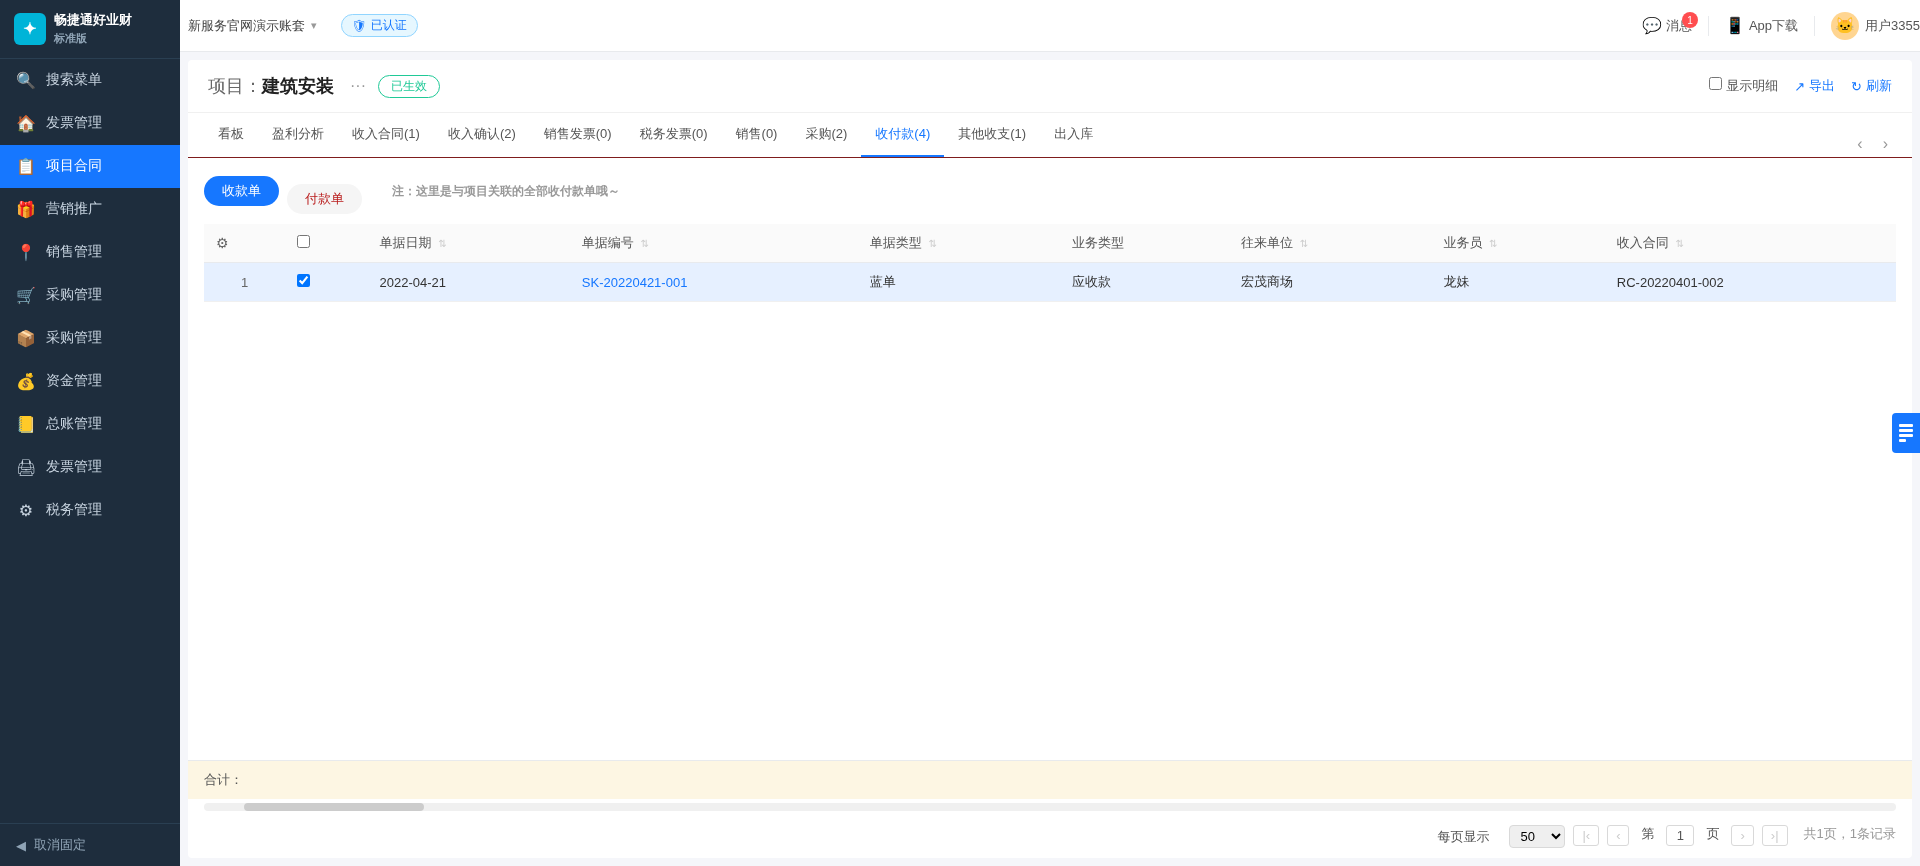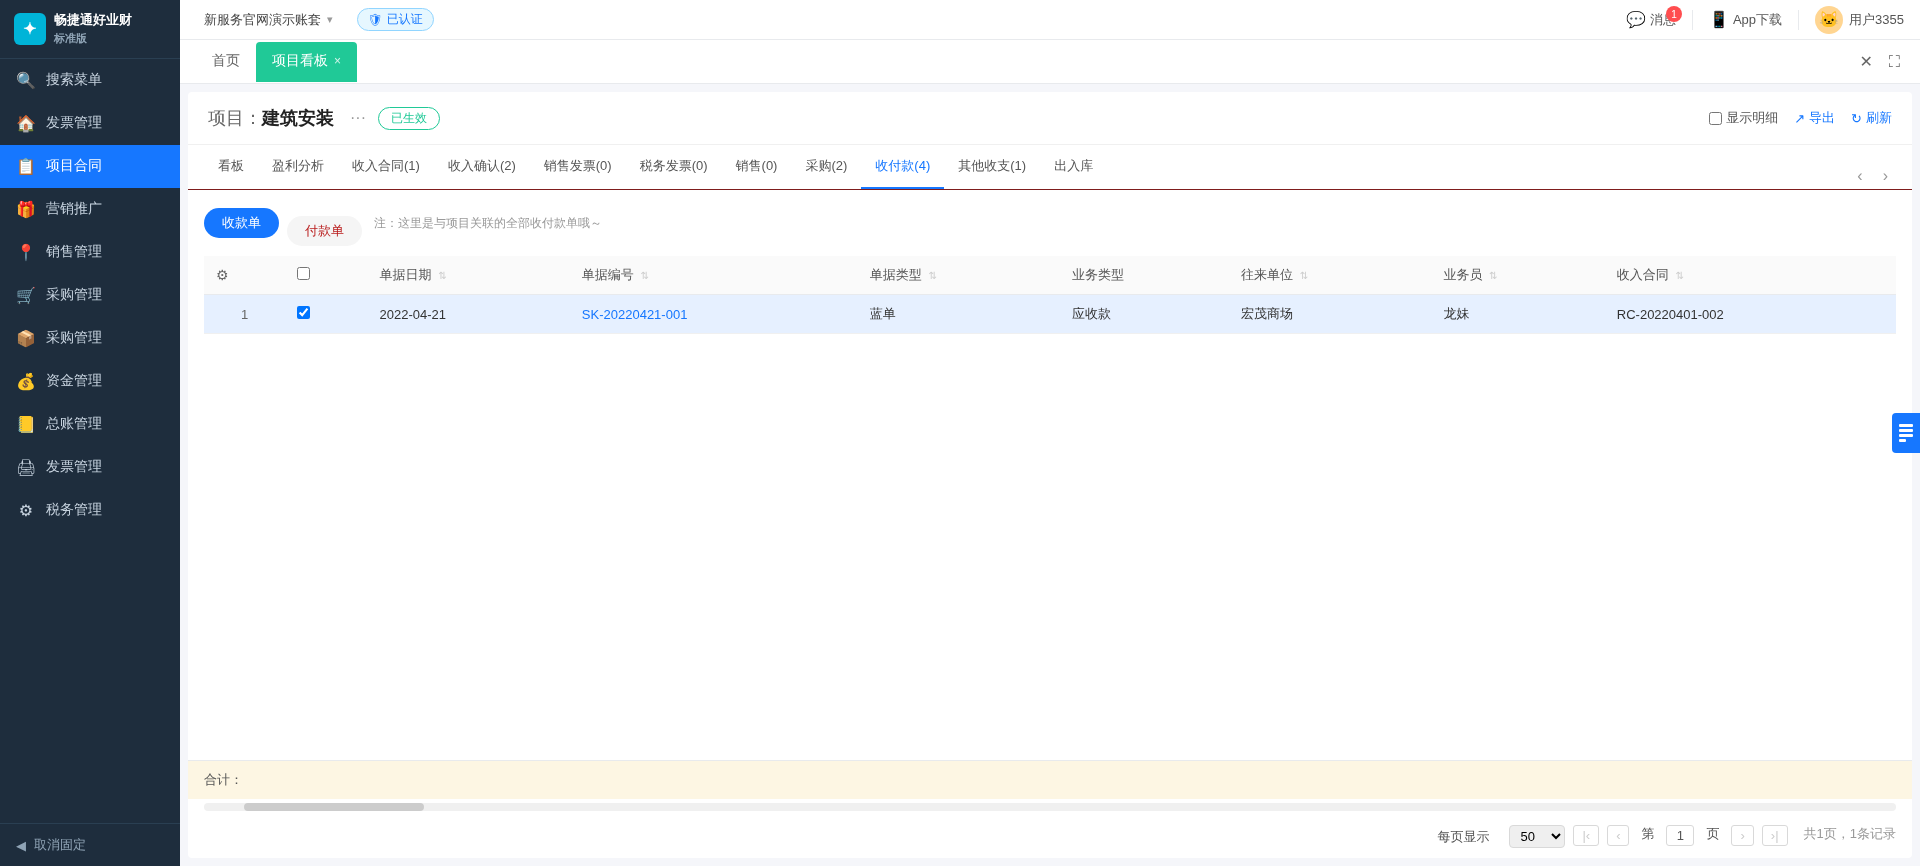--- a/index.html
+++ b/index.html
@@ -65,25 +65,25 @@
     .main {
       flex: 1;
       display: flex;
       flex-direction: column;
       background: #f5f6fa;
       overflow: hidden;
     }
 
     
     .topbar {
-      height: 40px;
+      height: 52px;
       background: #fff;
       display: flex;
       align-items: center;
-      padding: 0 16px;
+      padding: 0 0;
       border-bottom: 1px solid #e8eaed;
     }
     .topbar-left {
       display: flex;
       align-items: center;
       flex: 1;
     }
     .account-selector {
       display: flex;
       align-items: center;
@@ -235,21 +235,21 @@
     .project-action-btn {
       display: flex;
       align-items: center;
       color: #1677ff;
       cursor: pointer;
       font-size: 13px;
       background: none;
       border: none;
     }
     .project-action-btn .btn-icon { margin-right: 4px; }
-    .show-detail { display: flex; align-items: center; color: #555; font-size: 13px; cursor: pointer; }
+    .show-detail { display: flex; align-items: flex-start; color: #555; font-size: 13px; cursor: pointer; }
     .show-detail input[type=checkbox] { margin-right: 4px; }
 
     
     .subtabs {
       display: flex;
       align-items: flex-end;
       padding: 0 16px;
       border-bottom: 1px solid #7f1d1d;
       overflow-x: auto;
     }
@@ -282,21 +282,21 @@
     }
     .filter-btn {
       padding: 6px 18px;
       border-radius: 20px;
       border: none;
       cursor: pointer;
       font-size: 13px;
     }
     .filter-btn.active { background: #1677ff; color: #fff; }
     .filter-btn.default { background: #f5f5f5; color: #b91c1c; margin-top: 16px; }
-    .filter-note { color: #999; font-size: 12px; margin-left: 4px; }
+    .filter-note { color: #999; font-size: 12px; margin-left: 22px; font-weight: bold; }
 
     
     .table-wrap {
       flex: 1;
       overflow: auto;
       padding: 0 16px;
     }
     table {
       width: 100%;
       border-collapse: collapse;
@@ -506,33 +506,20 @@
         <span>App下载</span>
       </div>
       <div class="topbar-divider"></div>
       <div class="topbar-action">
         <div class="user-avatar">🐱</div>
         <span>用户3355</span>
       </div>
     </div>
   </div>
 
-  <div class="tabbar">
-    <div class="tab">
-      <span>首页</span>
-    </div>
-    <div class="tab active">
-      <span>项目看板</span>
-      <span class="tab-close">×</span>
-    </div>
-    <div class="tabbar-actions">
-      <button class="tabbar-btn">✕</button>
-      <button class="tabbar-btn">⛶</button>
-    </div>
-  </div>
 
   <div class="content">
 
     <div class="project-header">
       <span class="project-title">
         <span class="project-prefix">项目：</span><span>建筑安装</span>
       </span>
       <span class="project-more">···</span>
       <span class="project-status">已生效</span>
       <div class="project-actions">

